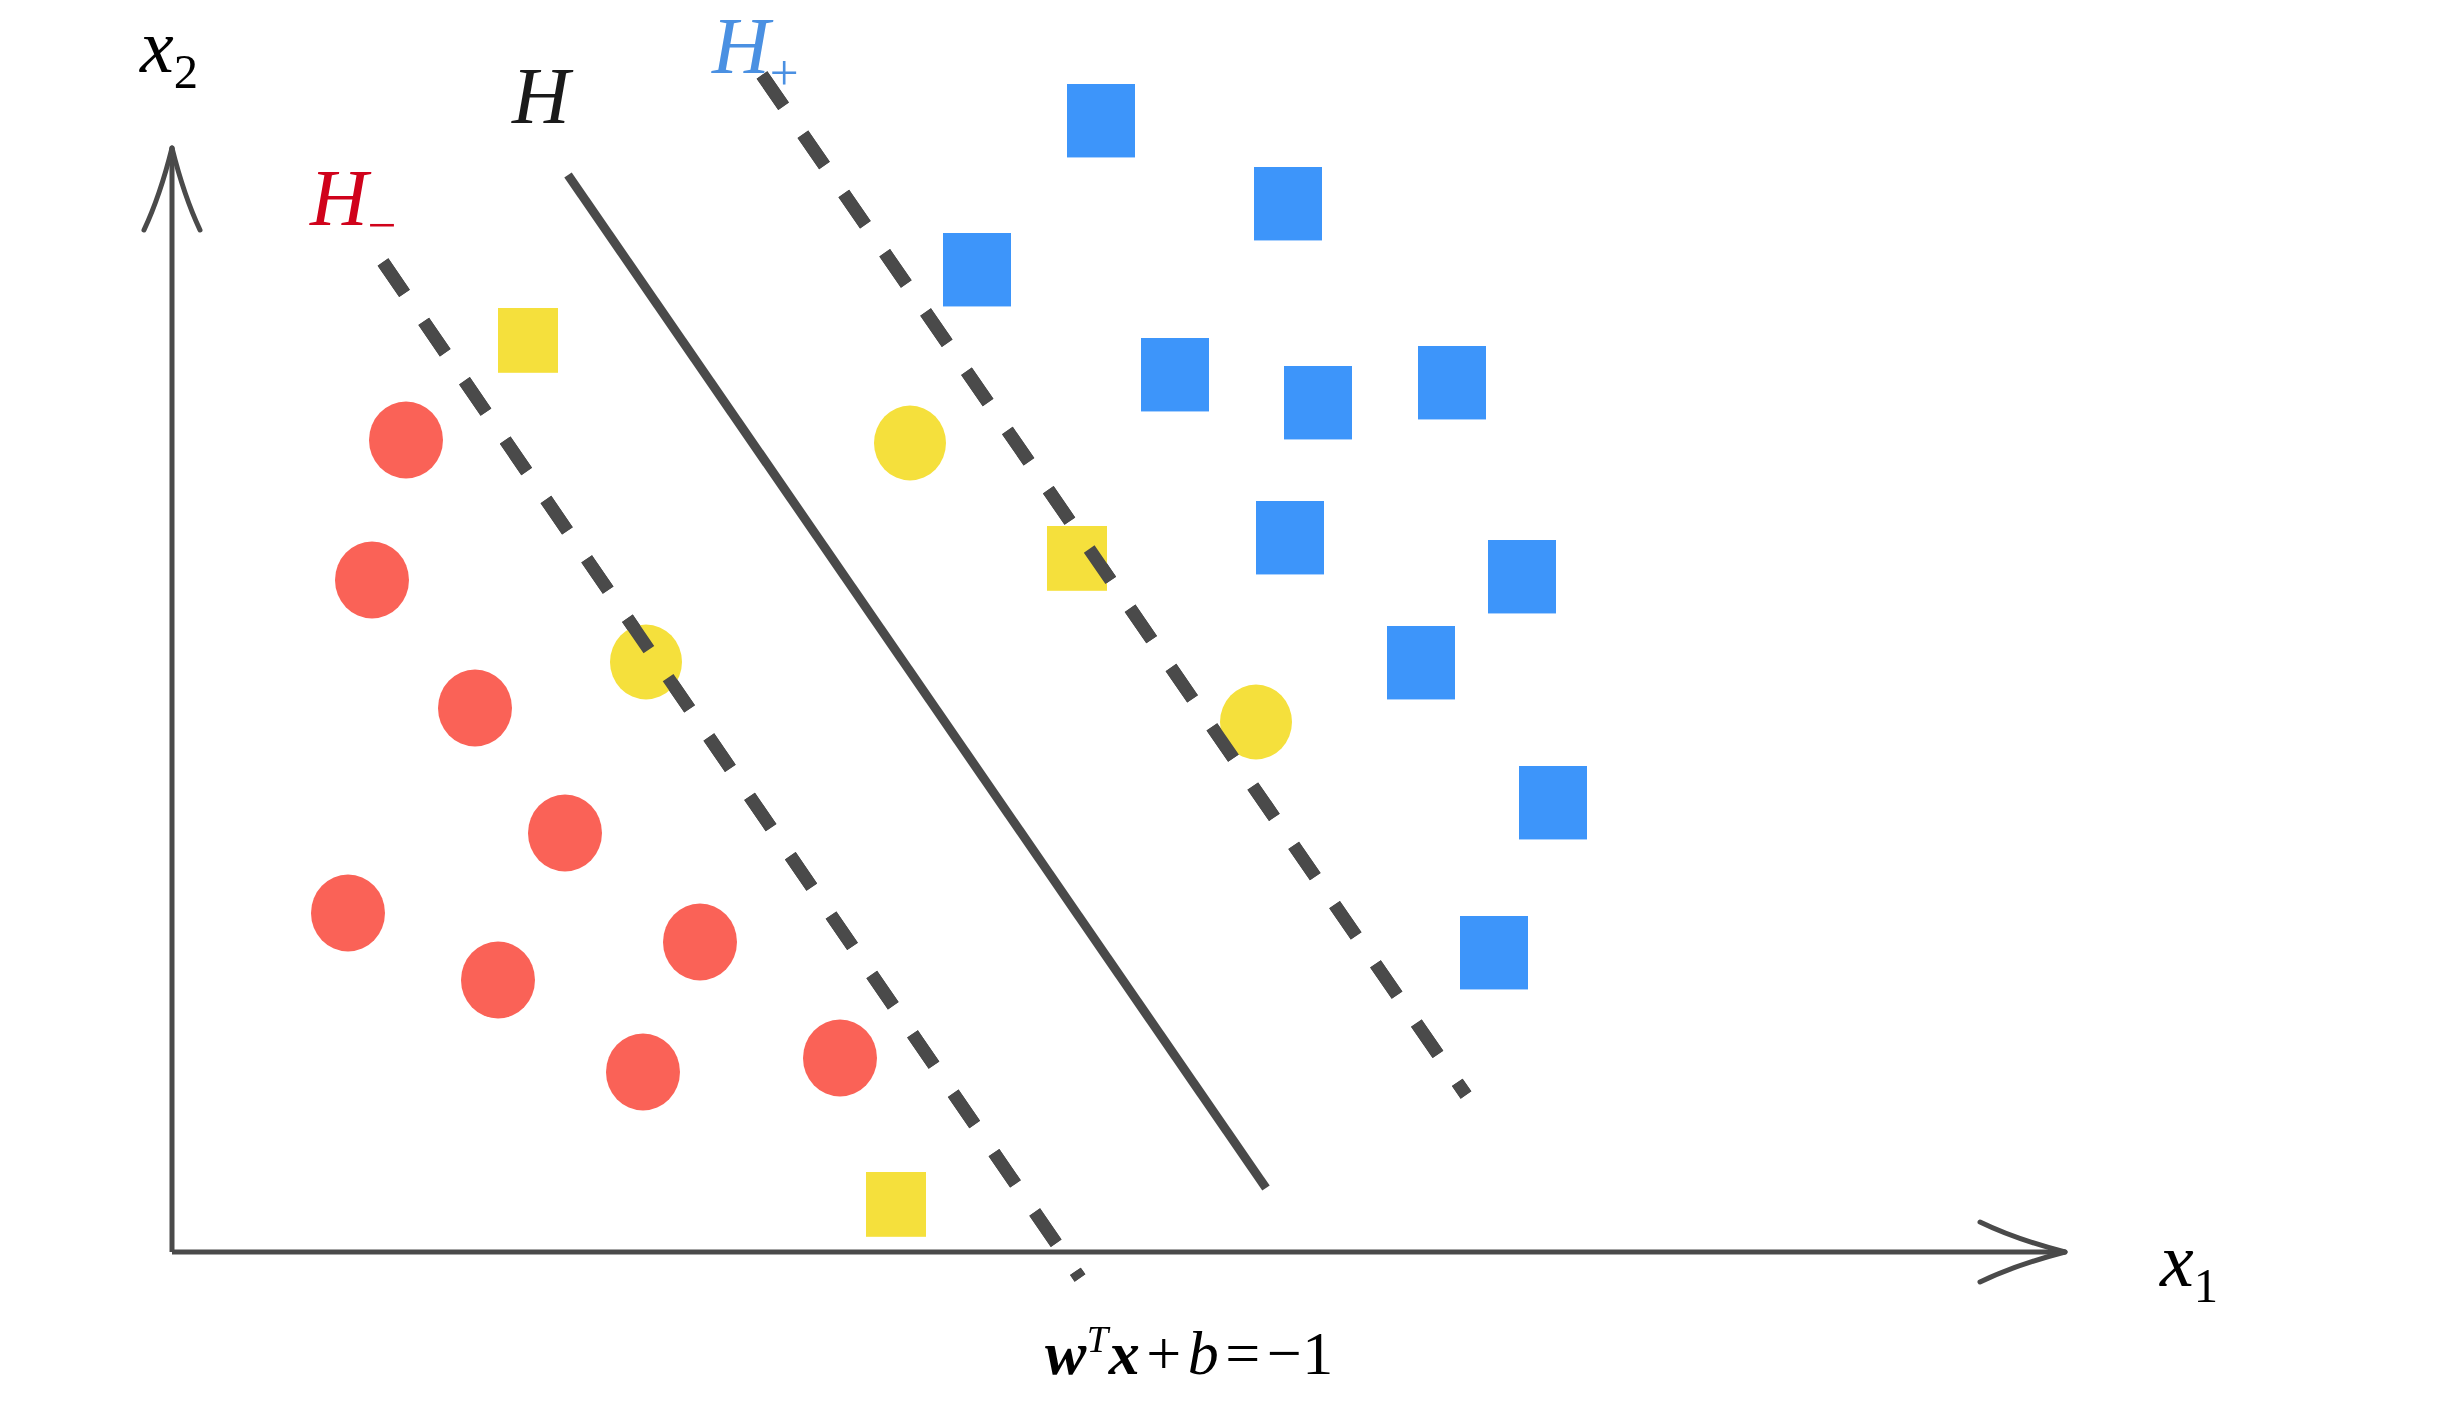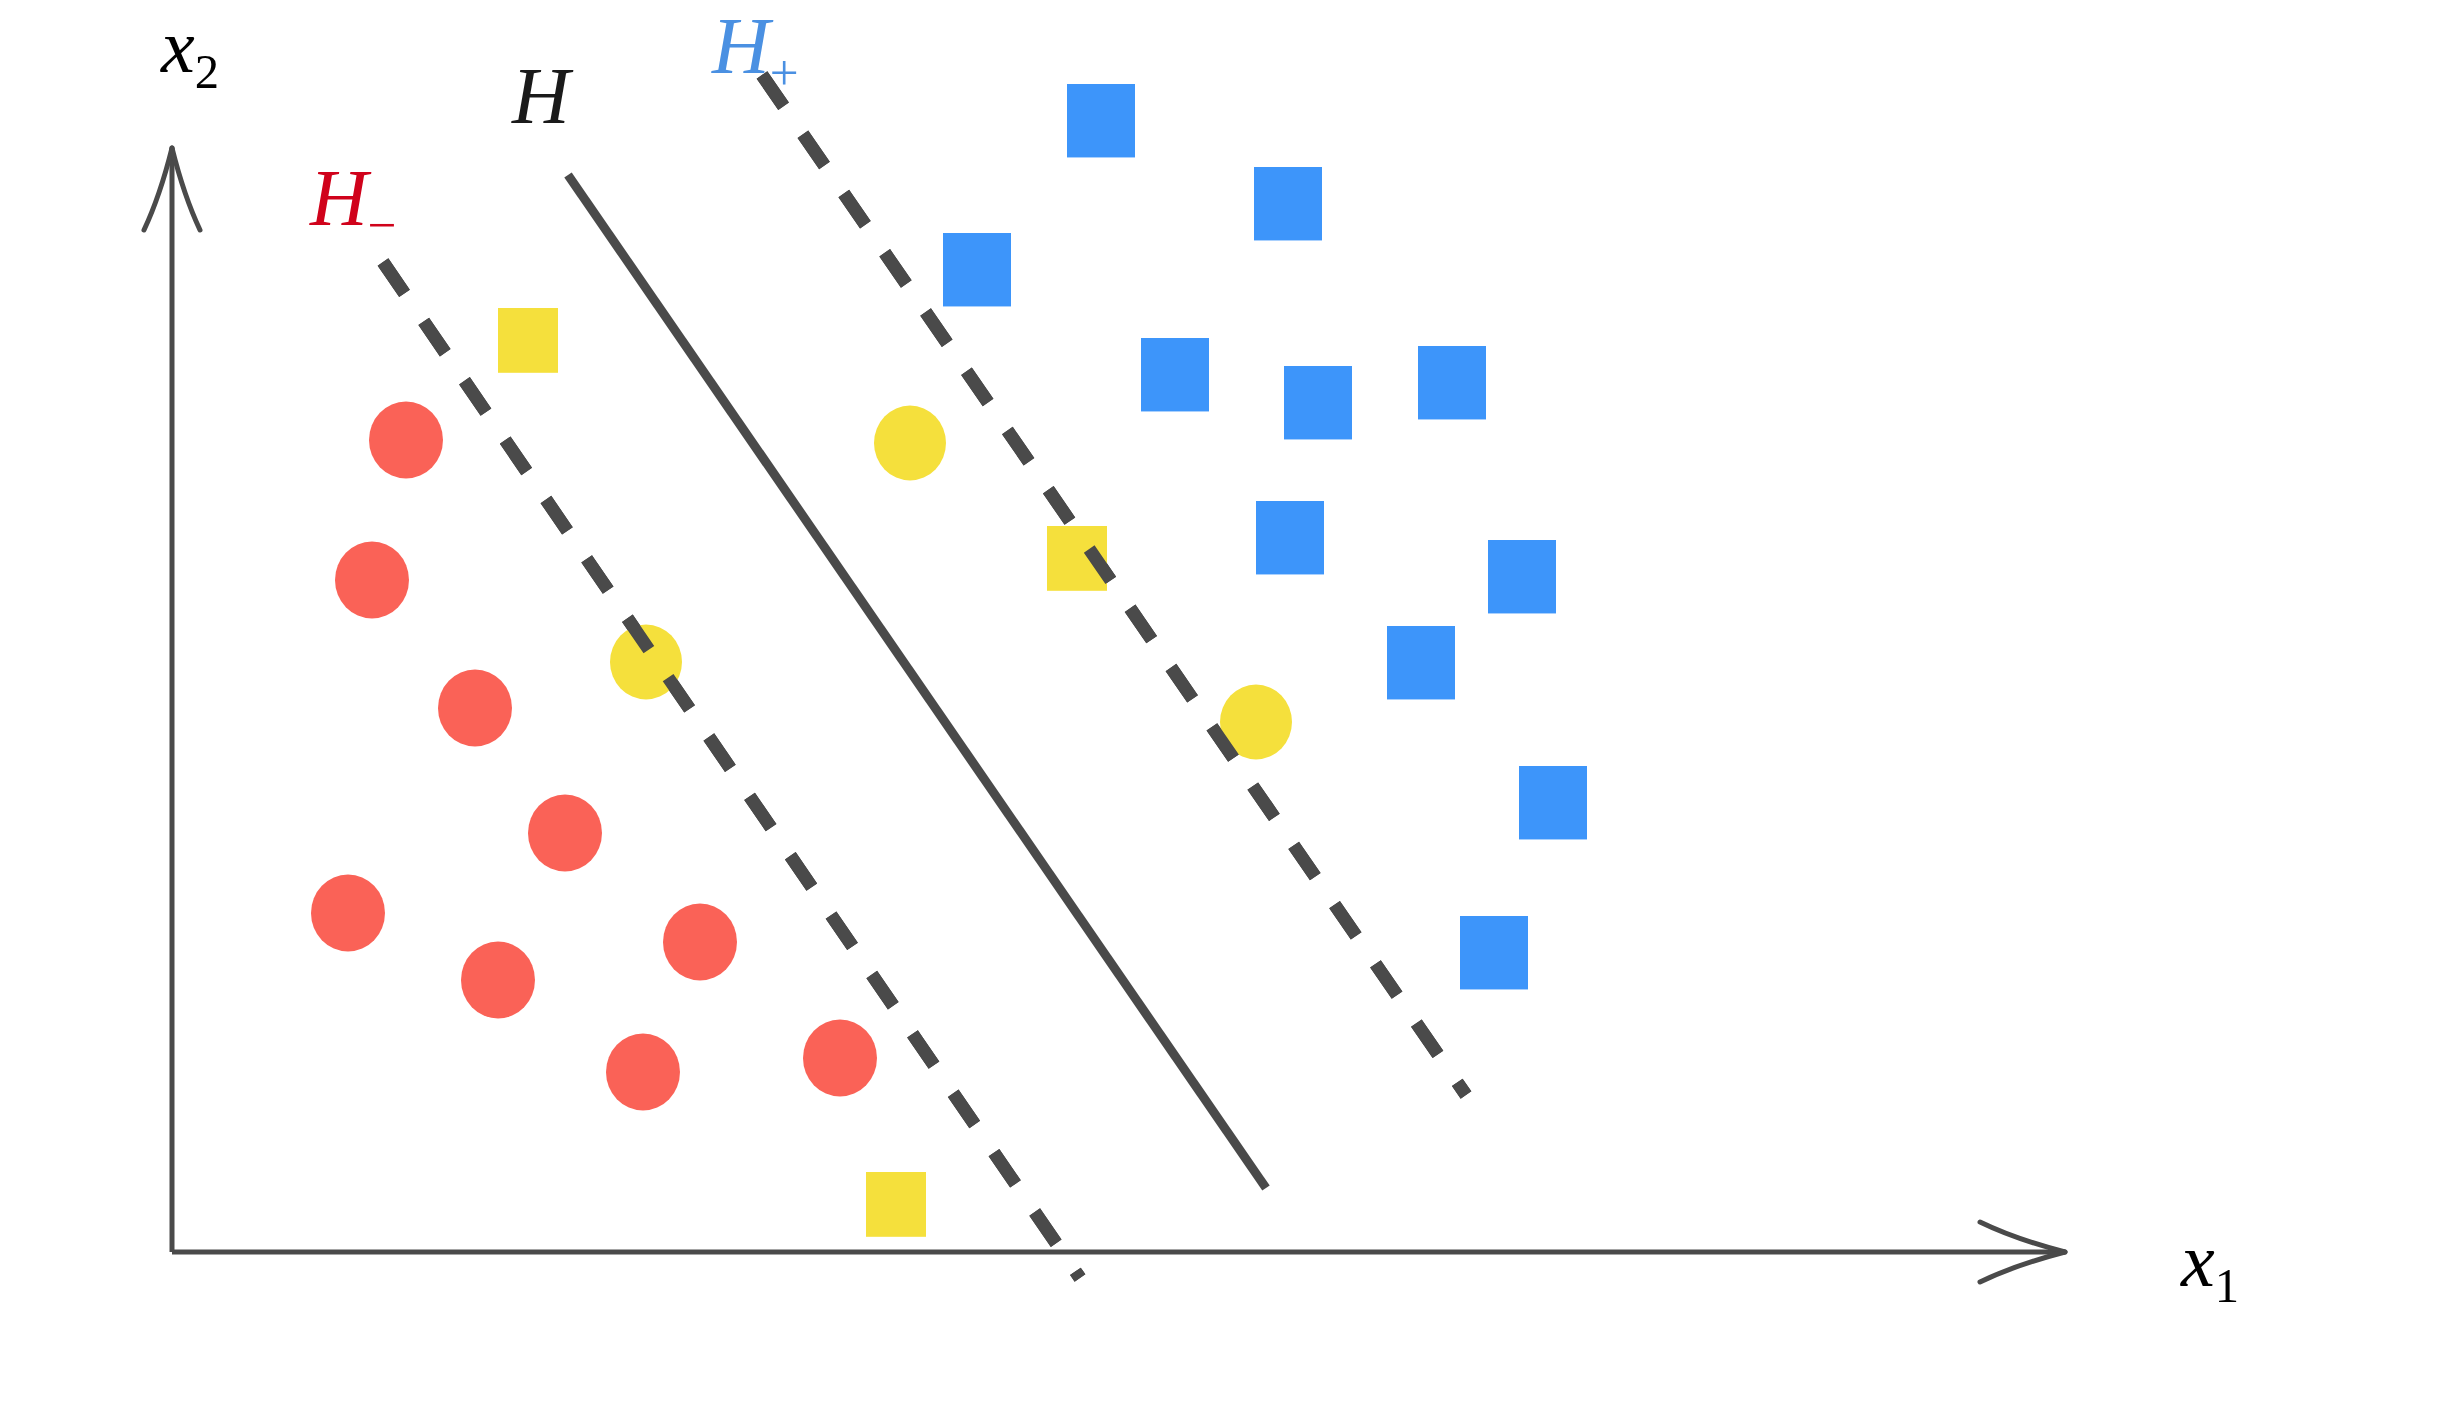--- a/index.html
+++ b/index.html
@@ -52,21 +52,20 @@
   }
   .eq .op {
     font-style: normal;
     padding: 0 6px;
   }
   .eq .bold {
     font-weight: 700;
   }
   .axis-label {
     font-size: 76px;
-    margin-left: 21px;
   }
   .hyper-label {
     font-size: 80px;
   }
 </style>
 </head>
 <body>
 
 <div id="stage">
 
@@ -131,14 +130,17 @@
   <div class="mathlabel hyper-label" id="label-Hplus" style="left:712px; top:6px; color:#4A90E2;">
     <span>H</span><sub class="upright">+</sub>
   </div>
 
   <div class="mathlabel hyper-label" id="label-Hminus" style="left:310px; top:158px; color:#D0021B;">
     <span>H</span><sub class="upright">−</sub>
   </div>
 
 
 
+  <div class="mathlabel eq" id="eq-minus" style="left:1045px; top:1320px;">
+    <span class="bold">w</span><sup>T</sup><span class="bold">x</span><span class="op">+</span><span>b</span><span class="op">=</span><span class="upright">−1</span>
+  </div>
 
 </div>
 
 </body></html>

